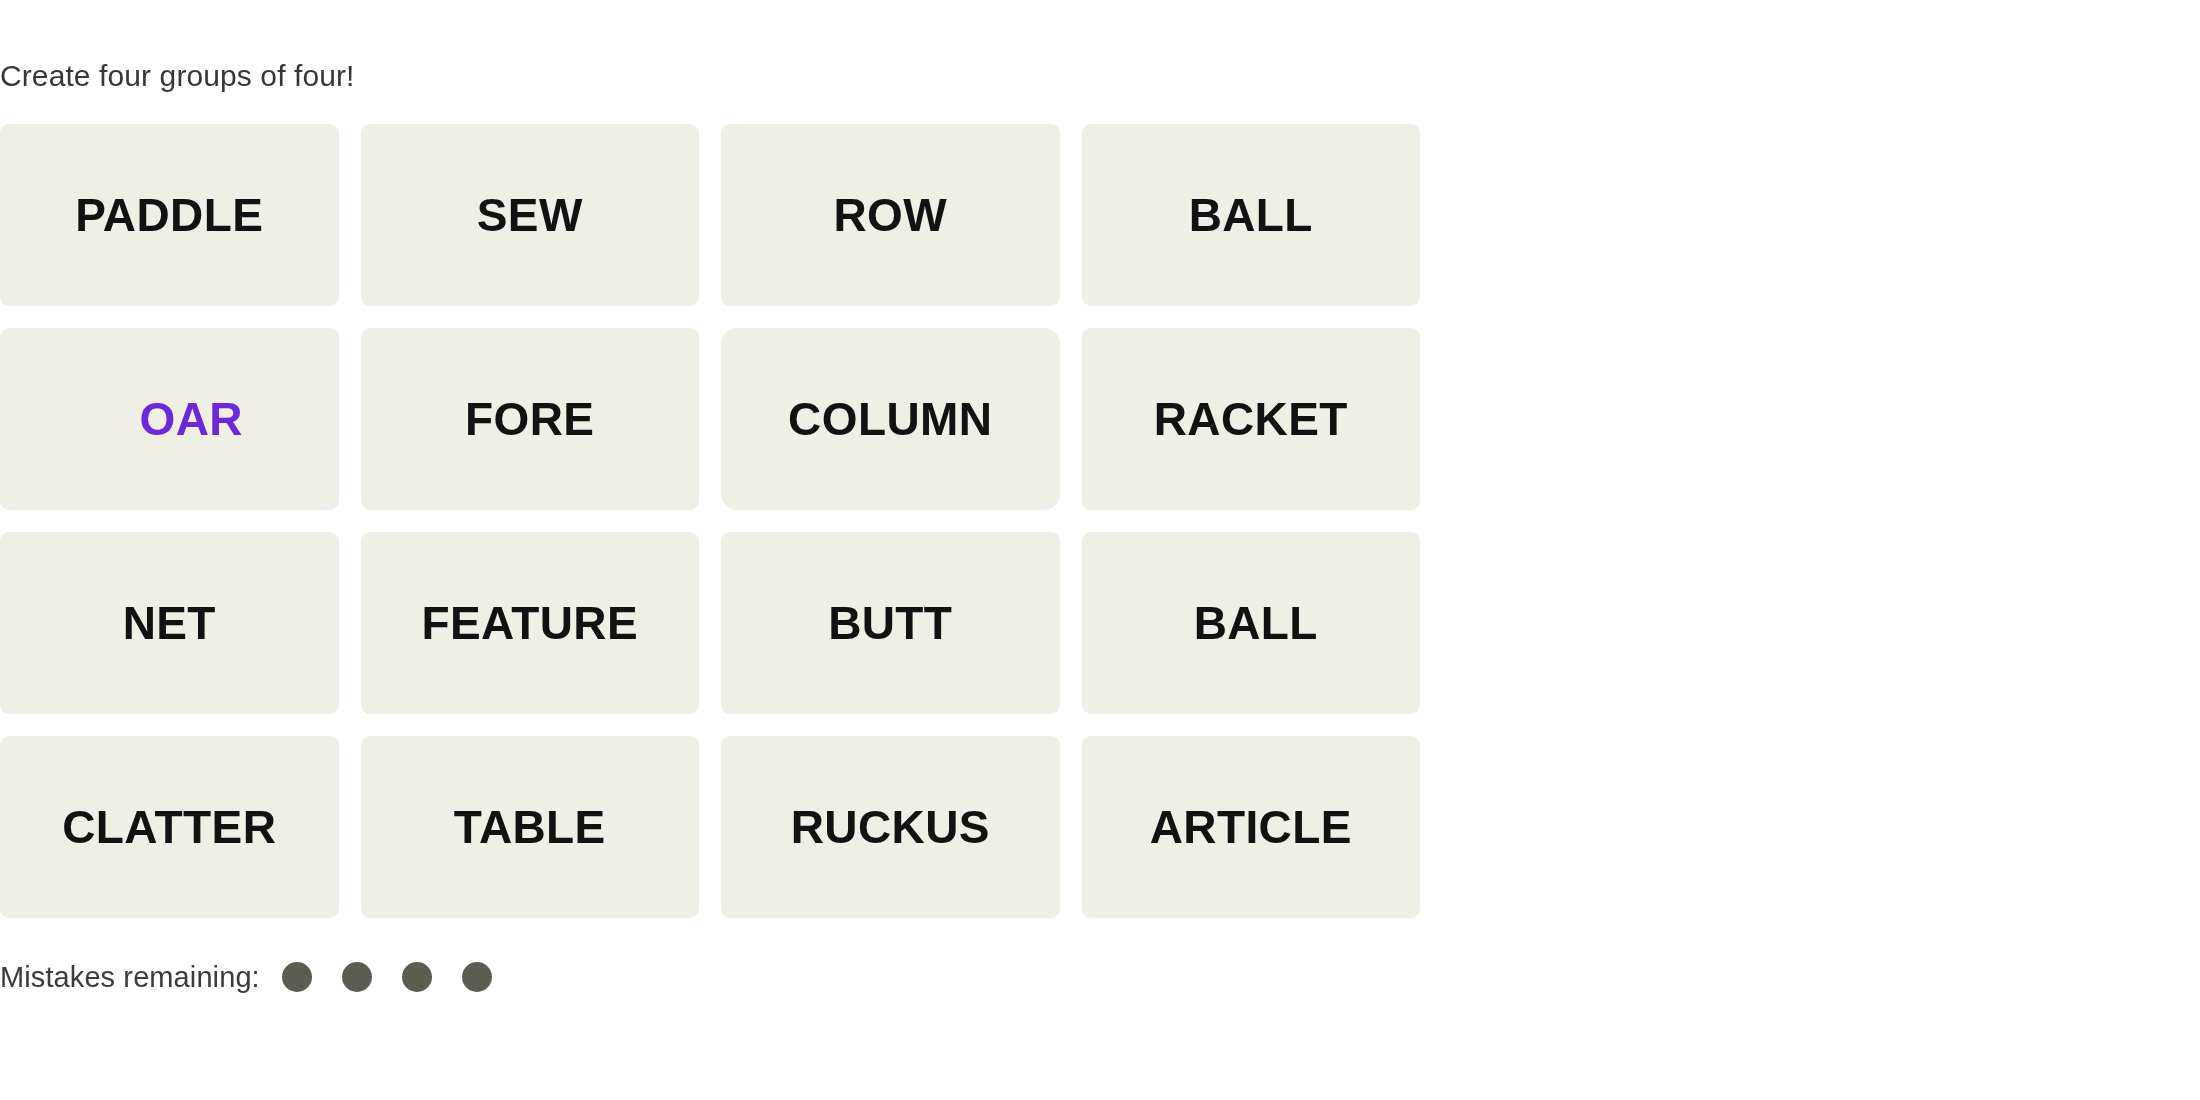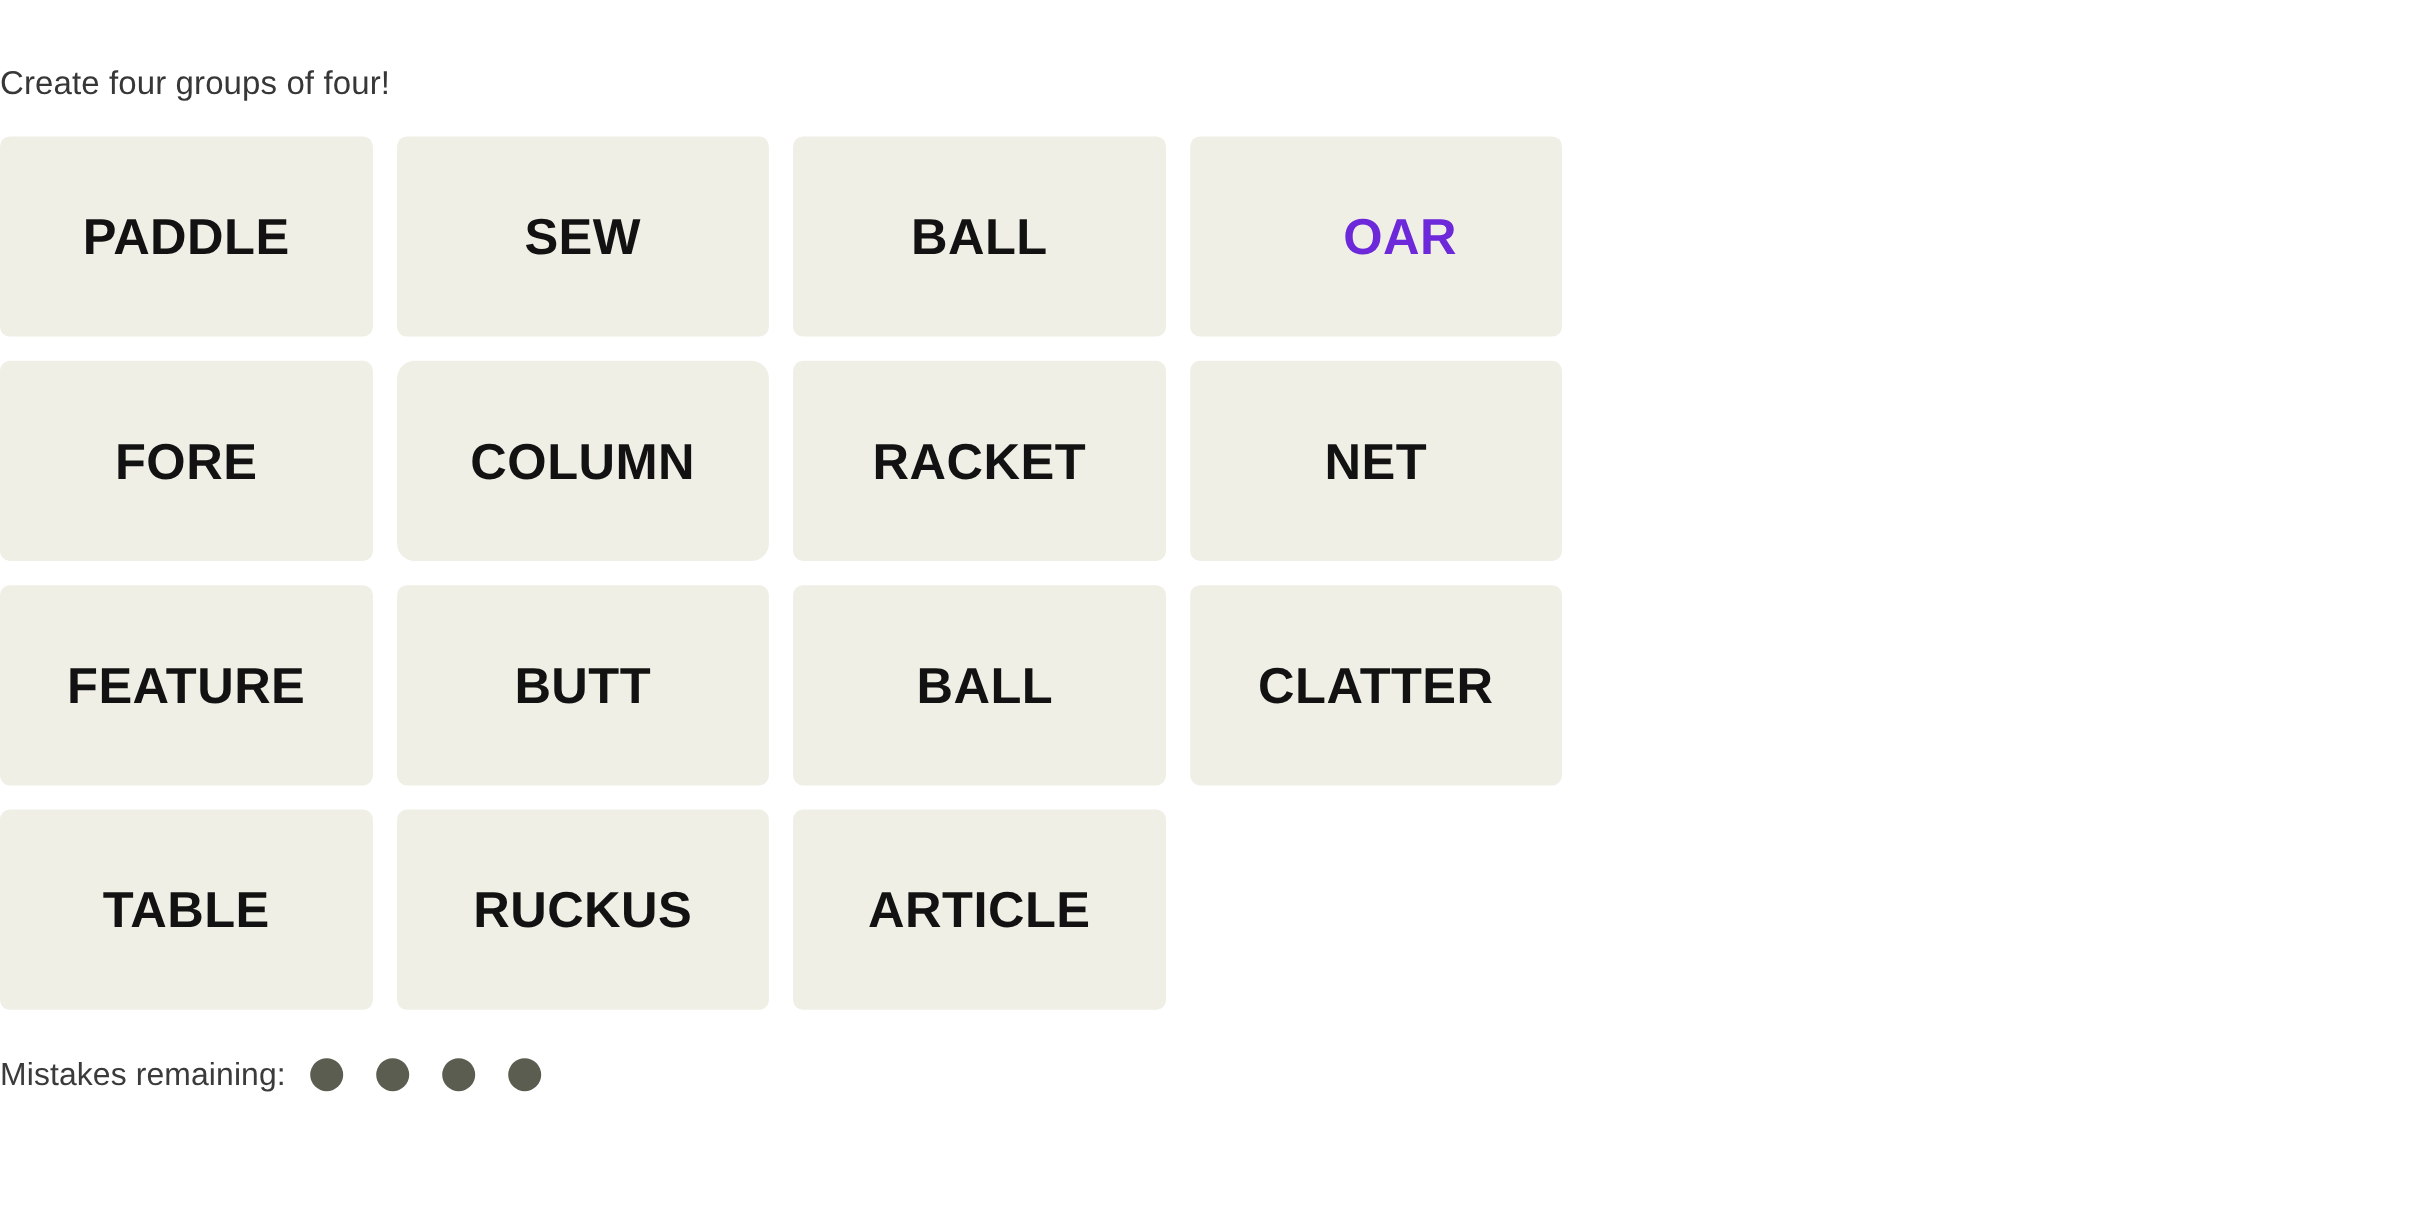--- a/index.html
+++ b/index.html
@@ -115,20 +115,23 @@
   <div class="board">
 
     <button class="tile" style="background: rgb(239, 239, 230);">
       <span class="tile-label" style="color: rgb(18, 18, 18);">PADDLE</span>
     </button>
 
     <button class="tile" style="background: rgb(239, 239, 230);">
       <span class="tile-label" style="color: rgb(18, 18, 18);">SEW</span>
     </button>
 
+    <button class="tile" style="background: rgb(239, 239, 230);">
+      <span class="tile-label" style="color: rgb(18, 18, 18);">ROW</span>
+    </button>
 
     <button class="tile" style="background: rgb(239, 239, 230);">
       <span class="tile-label" style="color: rgb(18, 18, 18);">BALL</span>
     </button>
 
     <button class="tile" style="background: rgb(239, 239, 230);">
       <span class="tile-label" style="color: #6d28d9; margin-left: 44px;">OAR</span>
     </button>
 
     <button class="tile" style="background: rgb(239, 239, 230);">

